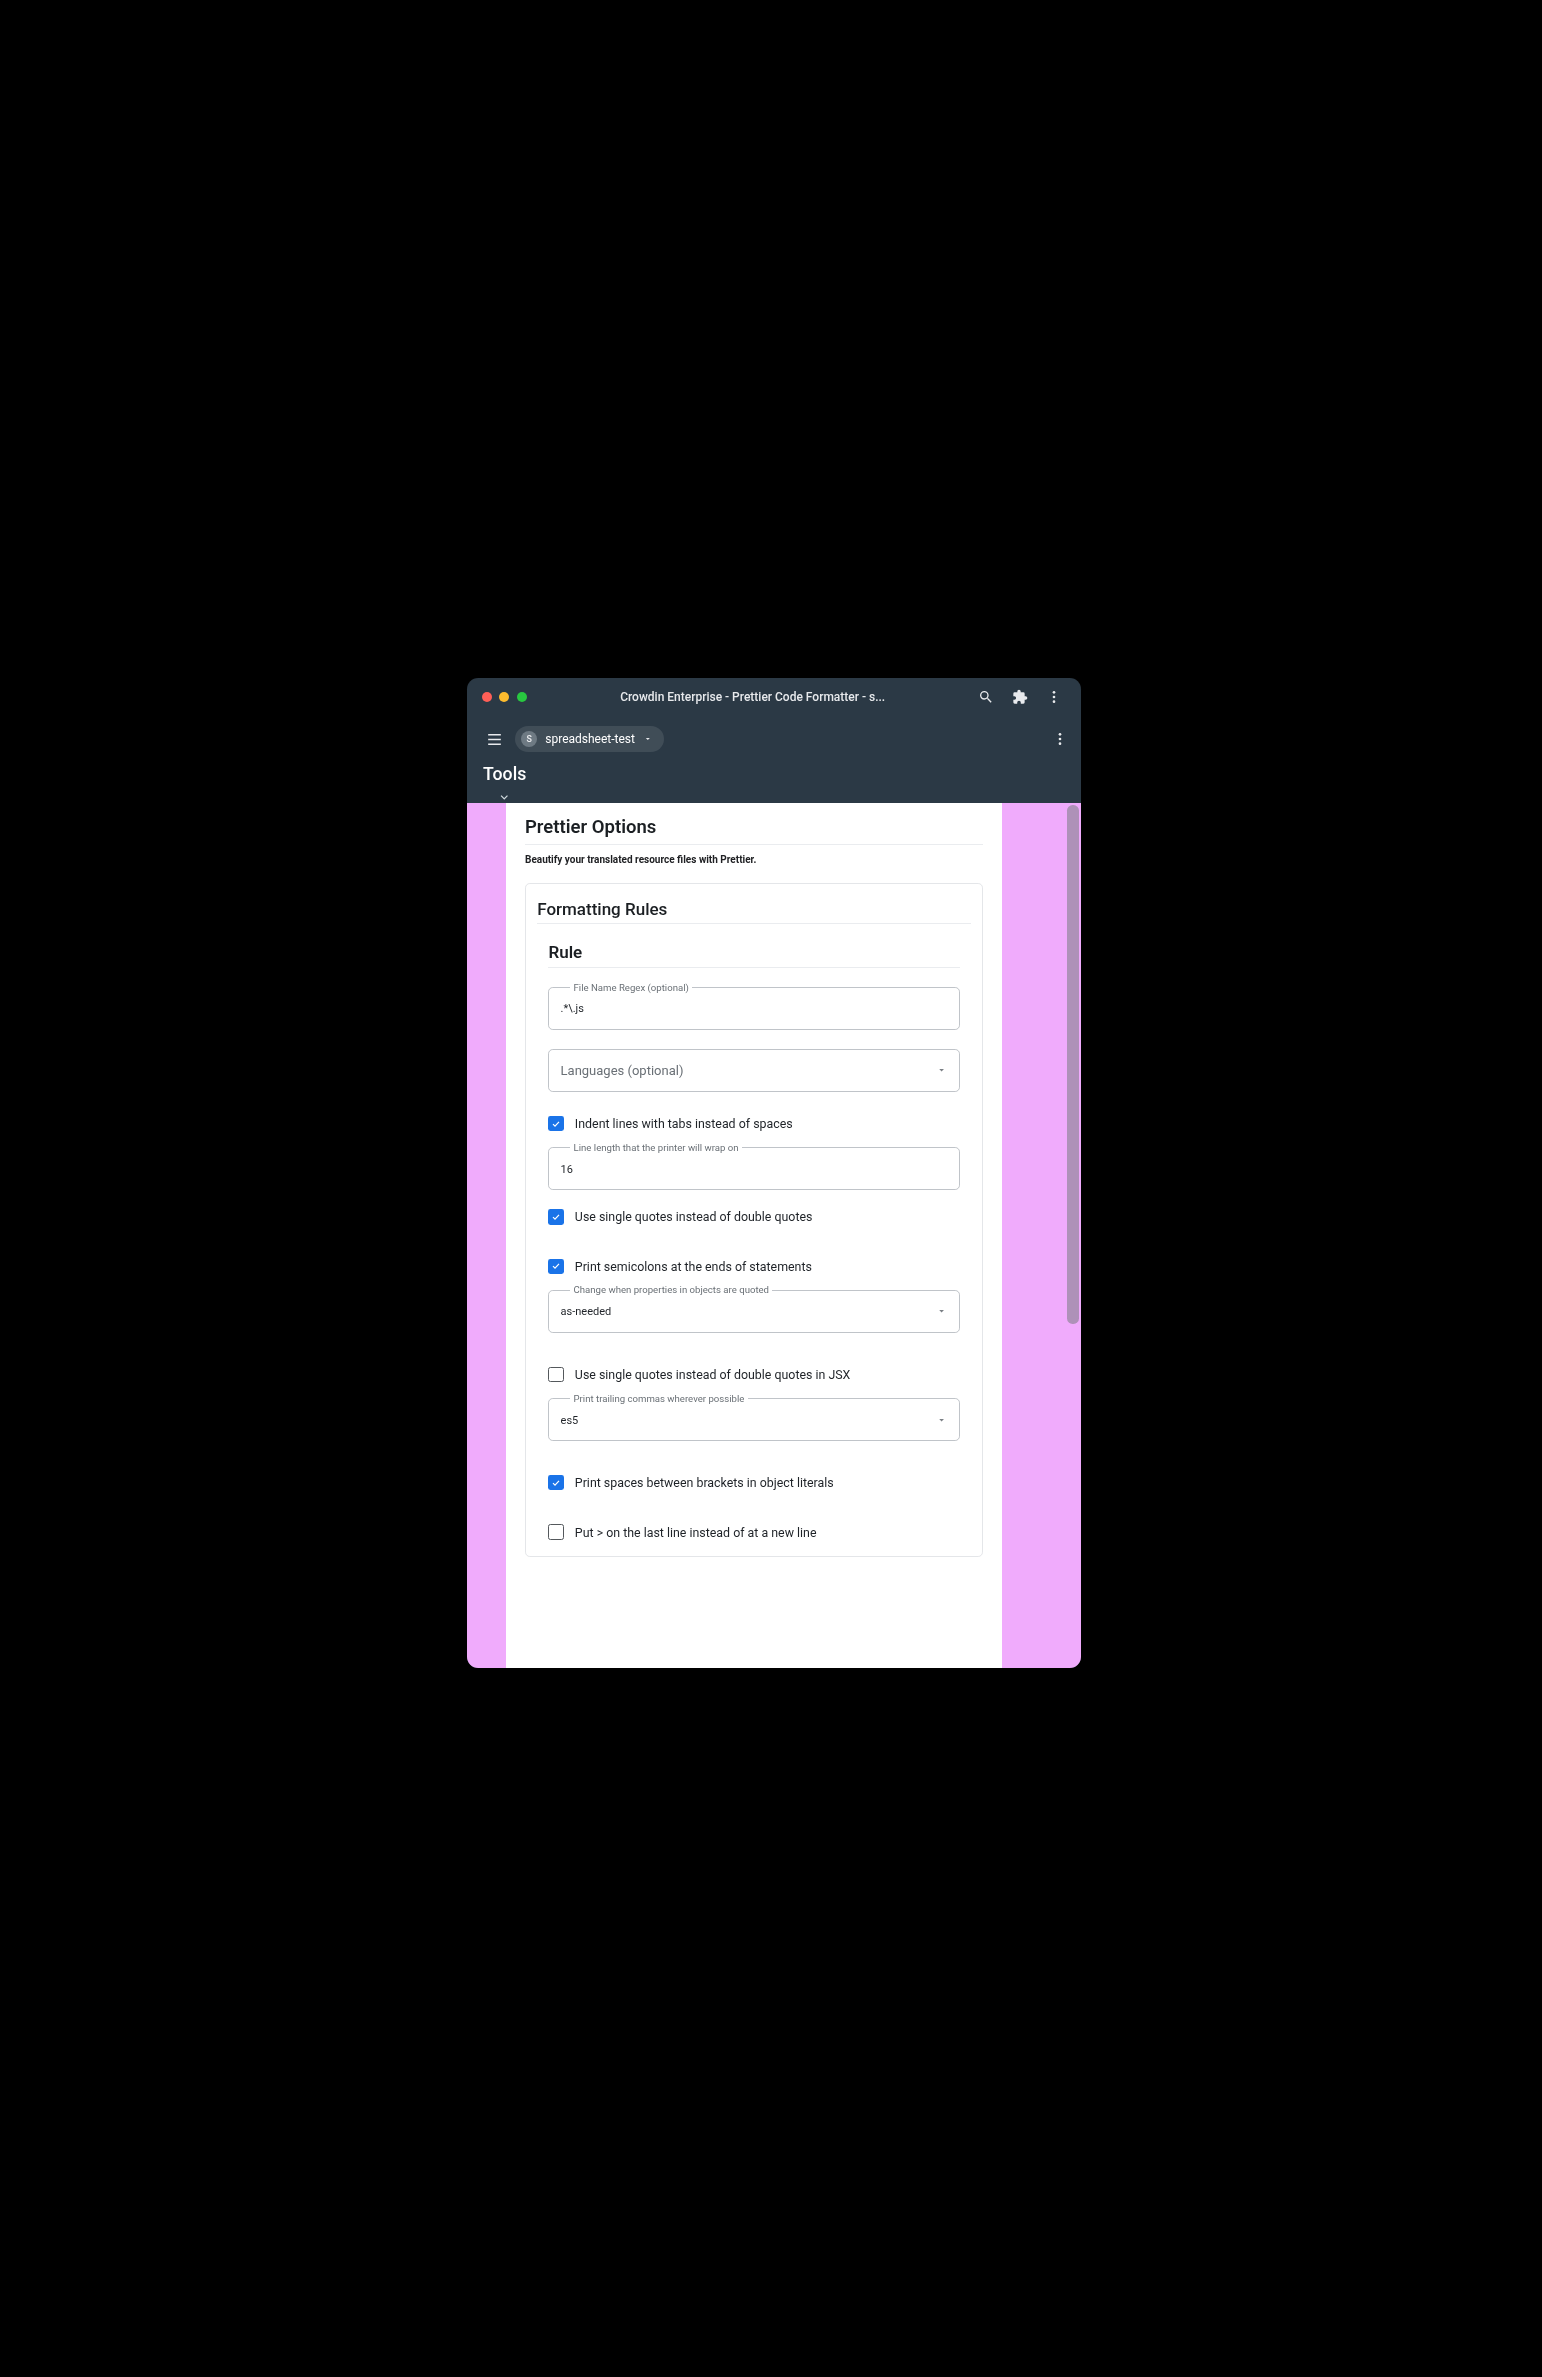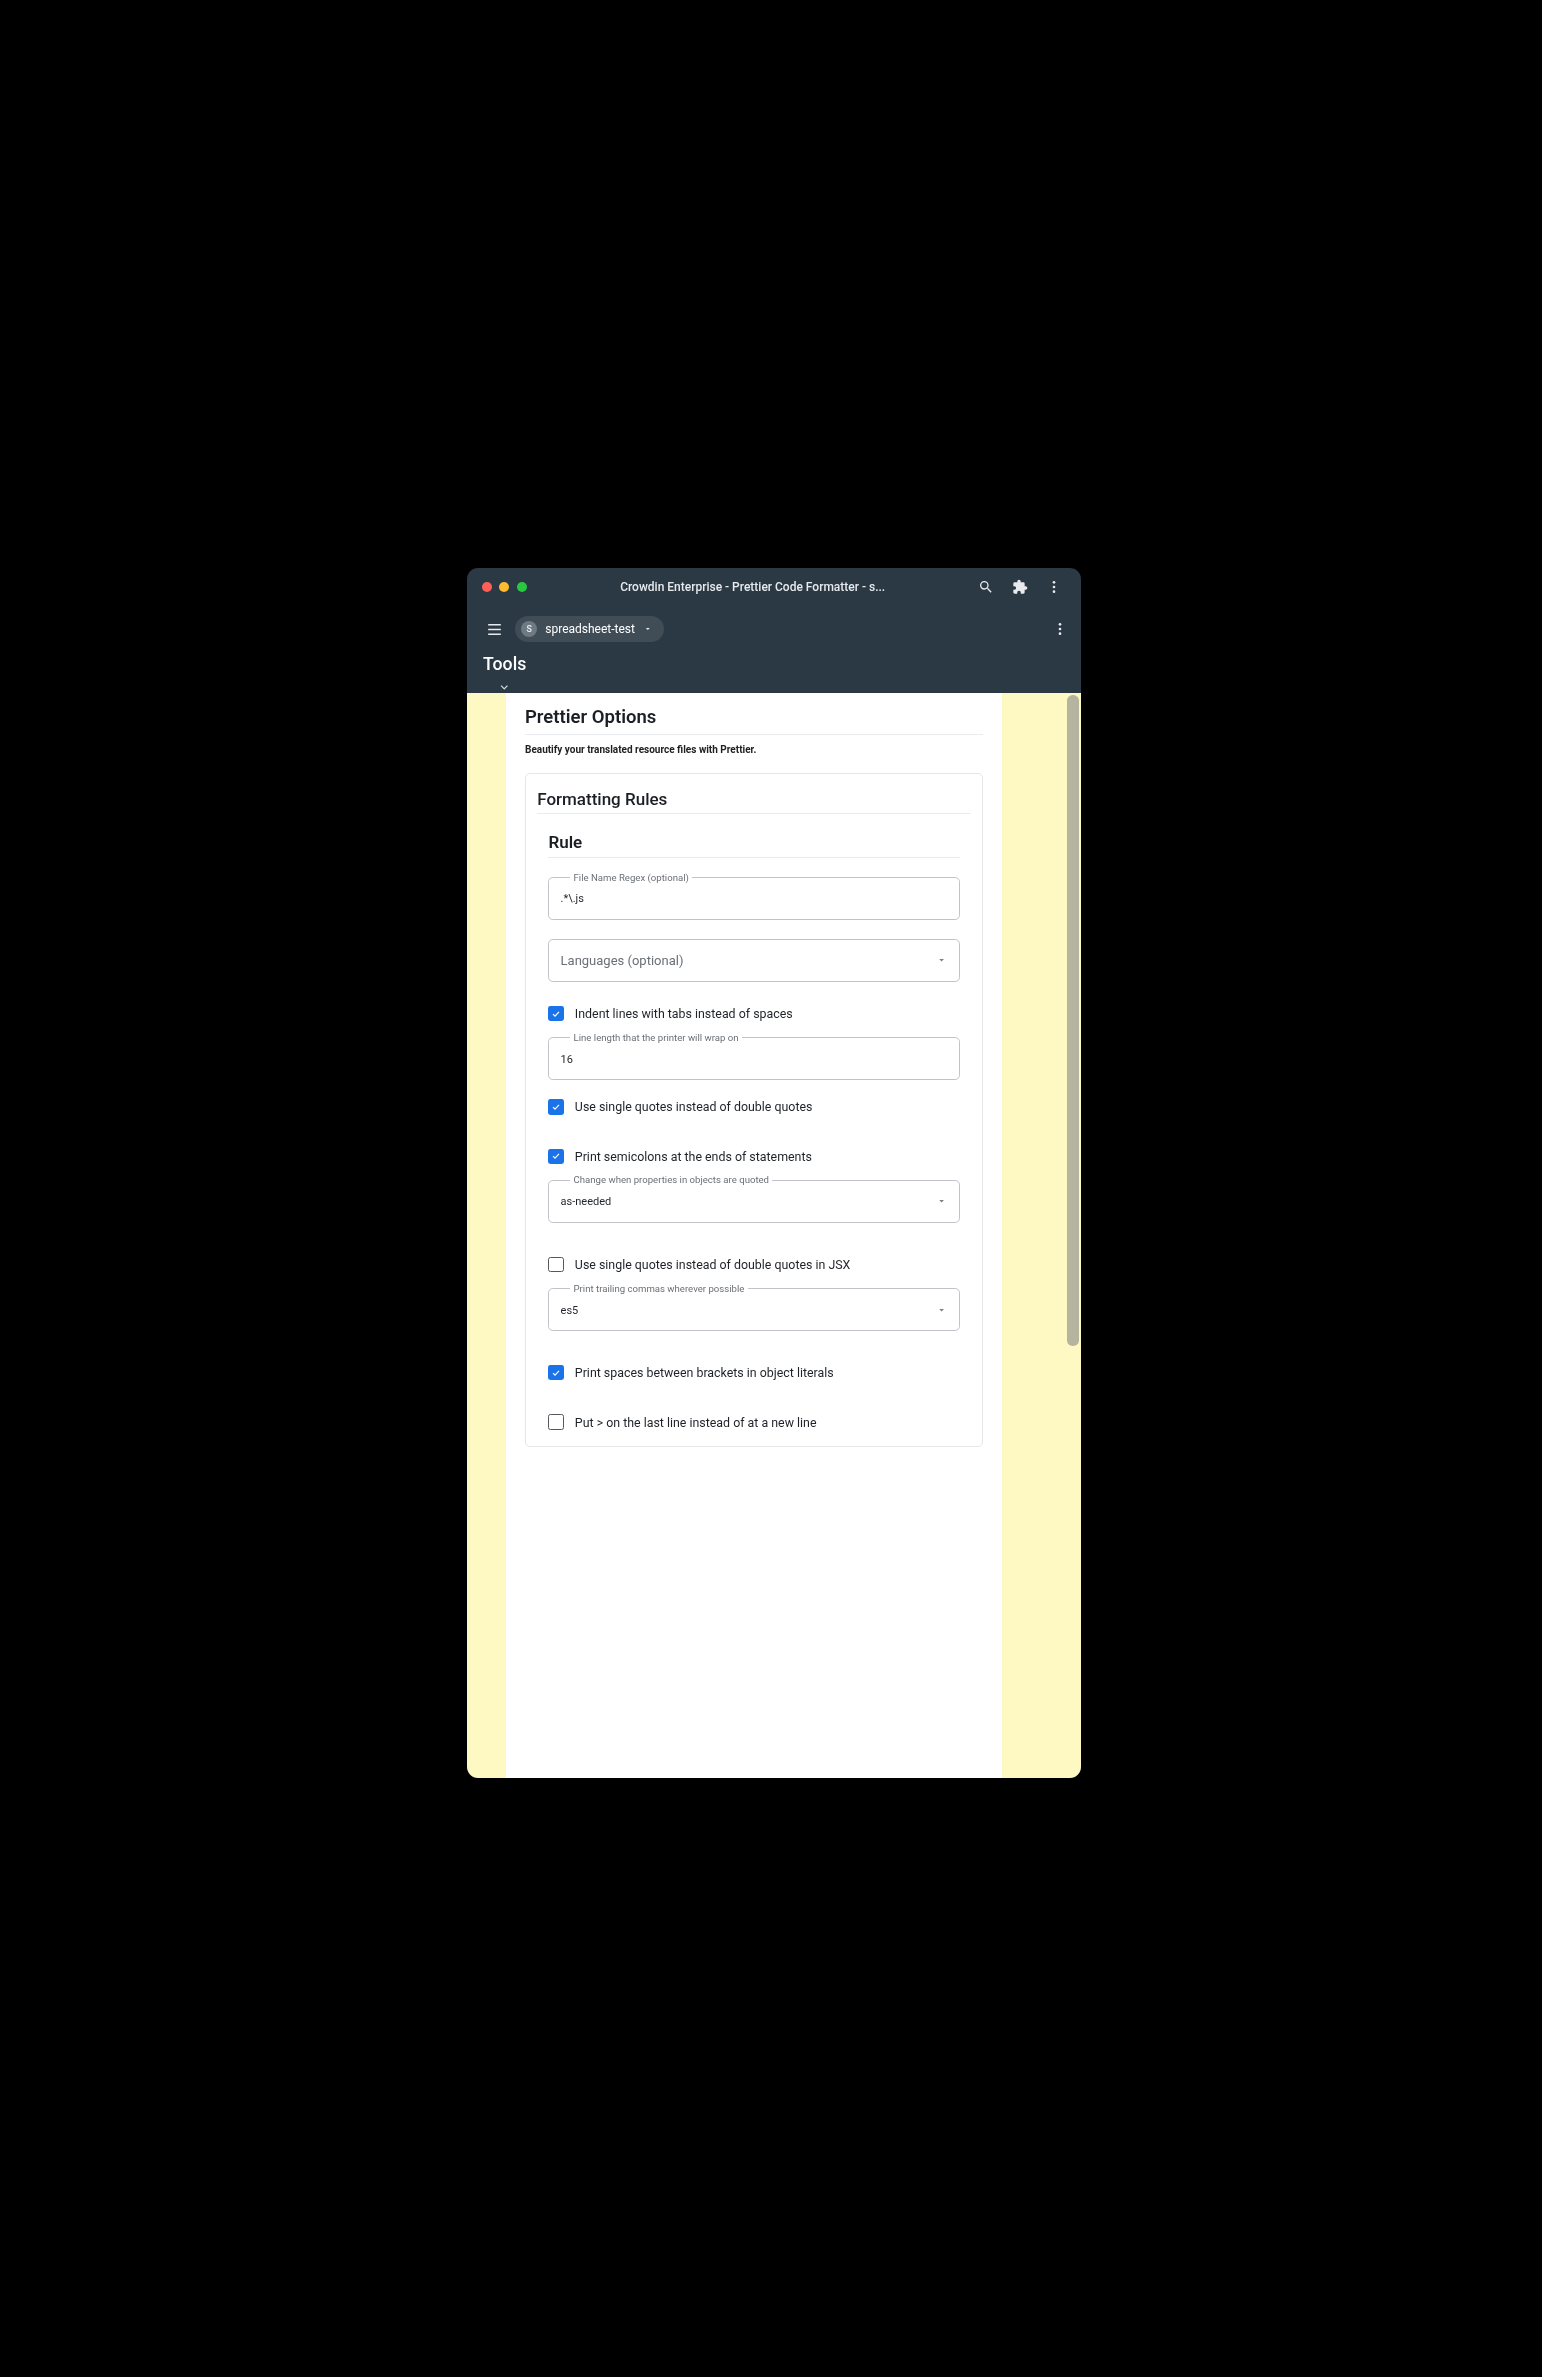--- a/index.html
+++ b/index.html
@@ -7,21 +7,21 @@
   body {
     background: #000;
     font-family: -apple-system, BlinkMacSystemFont, "Segoe UI", Roboto, Helvetica, Arial, sans-serif;
     display: flex;
     align-items: center;
     justify-content: center;
     padding: 48px 0 80px 0;
   }
   .window {
     width: 614px;
-    height: 1210px;
+    height: 990px;
     background: #2b3945;
     border-radius: 11.2px;
     overflow: hidden;
     position: relative;
     box-shadow: 0 24px 48px rgba(0,0,0,0.6);
     margin-left: 6px;
   }
   
   .titlebar {
     height: 39px;
@@ -113,21 +113,21 @@
   .scrollbar {
     position:absolute;
     top:0; right:0;
     width:11.2px;
     height:60%;
     background: rgba(120,124,128,0.55);
     border-radius: 5.6px;
     margin:2.4px 2.4px 0 0;
   }
   .content-wrap {
-    background: #fef9c3;
+    background: #f0abfc;
     height:100%;
     padding: 0 25px 0 39px;
   }
   .panel {
     background: #fff;
     width: 496px;
     min-height: 100%;
     padding: 13px 19px 0 19px;
   }
   h1.page-title {

